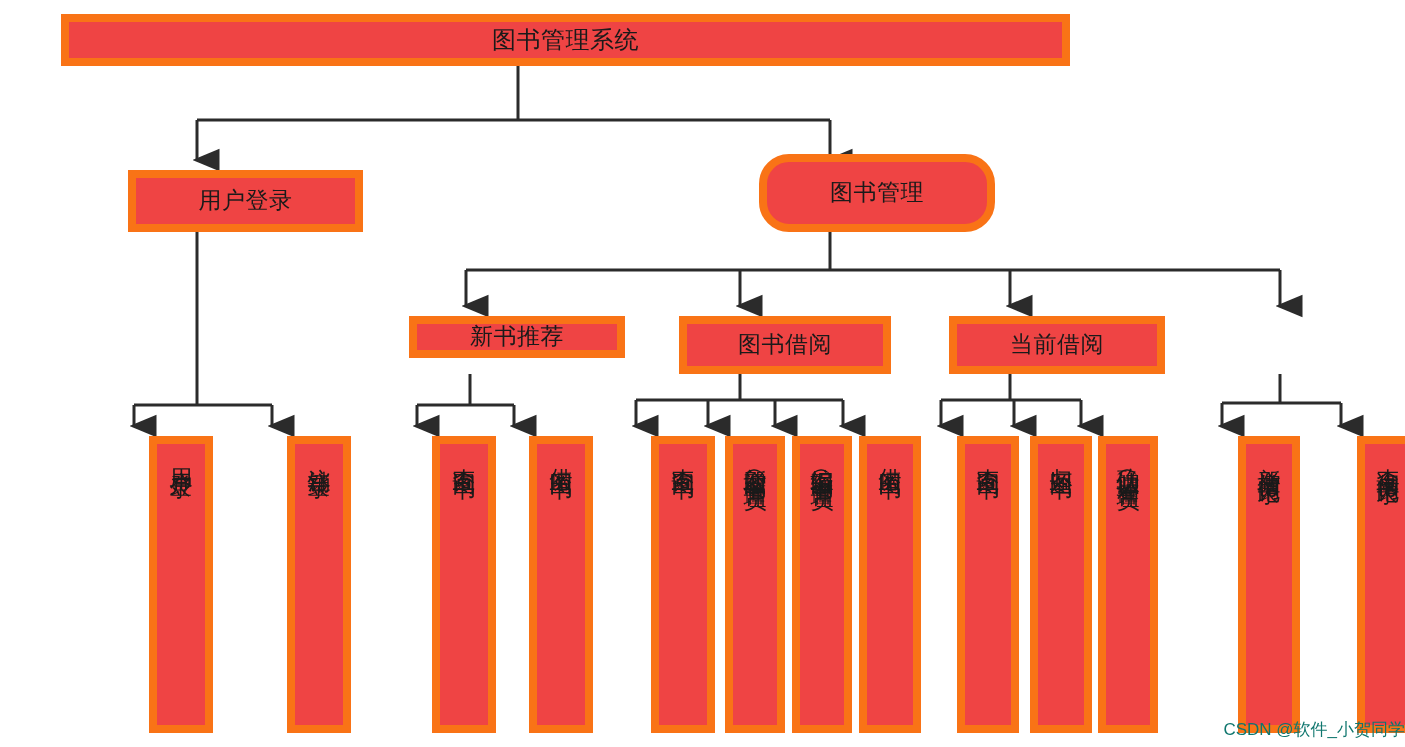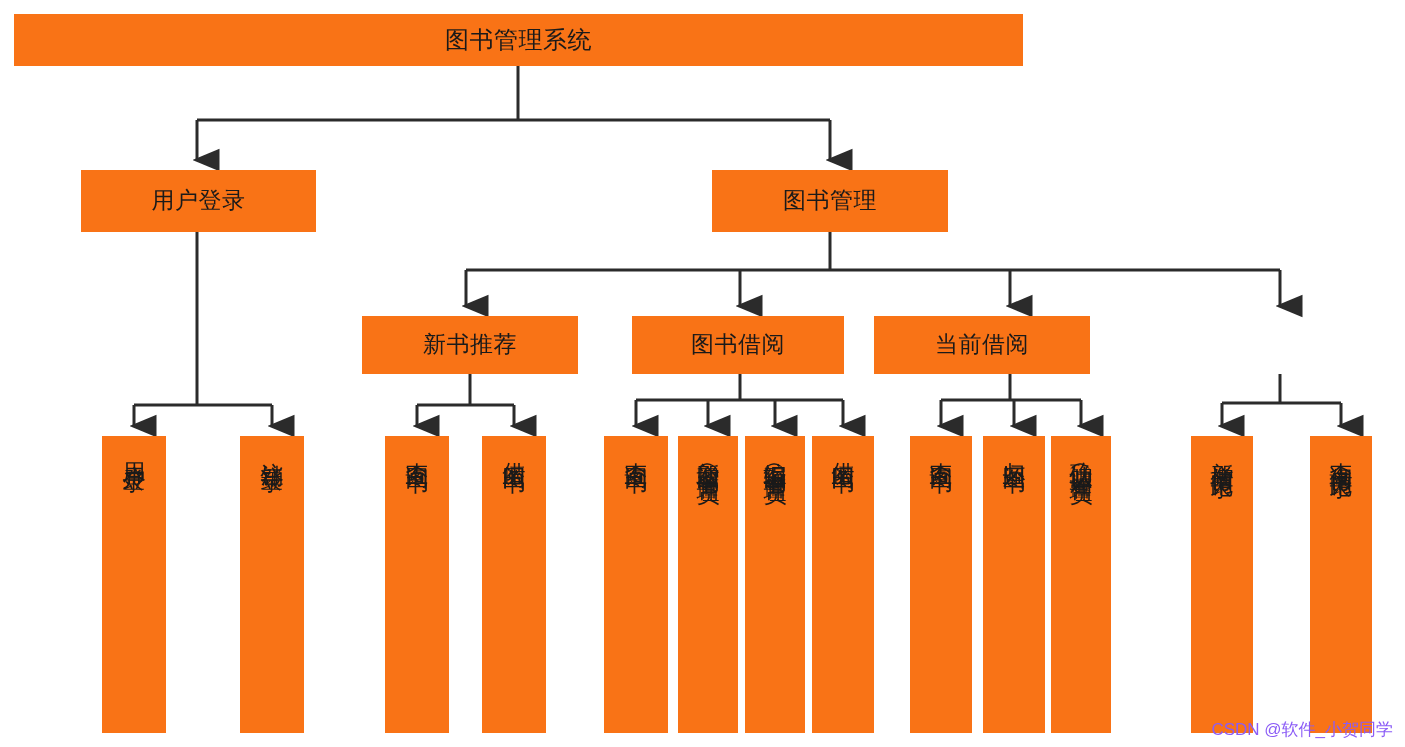--- a/index.html
+++ b/index.html
@@ -23,27 +23,28 @@
     position: absolute;
     left: 0;
     top: 0;
     width: 1405px;
     height: 747px;
   }
   
   .node {
     position: absolute;
     box-sizing: border-box;
-    background: #f97316;
-    border: 2px solid #f97316;
+    background: #ef4444;
+    border: 8px solid #f97316;
     display: flex;
     align-items: center;
     justify-content: center;
     color: #1a1a1a;
     z-index: 2;
+    margin-left: 47px;
   }
   .node-label {
     display: block;
     text-align: center;
     line-height: 1.12;
     letter-spacing: 0.5px;
     white-space: pre;
   }
   
   .node.horiz .node-label {
@@ -62,24 +63,24 @@
     writing-mode: vertical-rl;
     text-orientation: upright;
     font-size: 23px;
     line-height: 1.0;
     letter-spacing: 3px;
     white-space: nowrap;
   }
   
   #watermark {
     position: absolute;
-    right: 12px;
+    right: 0;
     bottom: 6px;
     font-size: 17px;
-    color: #8b5cf6;
+    color: #0f766e;
     z-index: 3;
     white-space: nowrap;
     user-select: none;
   }
 </style>
 </head>
 <body>
 
 <div id="canvas">
 
@@ -136,33 +137,33 @@
   </svg>
 
   <div class="node root horiz" style="left:14px; top:14px; width:1009px; height:52px;">
     <span class="node-label">图书管理系统</span>
   </div>
 
   <div class="node horiz" style="left:81px; top:170px; width:235px; height:62px;">
     <span class="node-label">用户登录</span>
   </div>
 
-  <div class="node horiz" style="left:712px; top:170px; width:236px; height:62px;">
+  <div class="node horiz" style="left:712px; top:154px; width:236px; height:78px;border-radius:30px;">
     <span class="node-label">图书管理</span>
   </div>
 
-  <div class="node horiz" style="left:362px; top:316px; width:216px; height:58px;">
+  <div class="node horiz" style="left:362px; top:316px; width:216px; height:42px;">
     <span class="node-label">新书推荐</span>
   </div>
 
   <div class="node horiz" style="left:632px; top:316px; width:212px; height:58px;">
     <span class="node-label">图书借阅</span>
   </div>
 
-  <div class="node horiz" style="left:874px; top:316px; width:216px; height:58px;">
+  <div class="node horiz" style="left:902px; top:316px; width:216px; height:58px;">
     <span class="node-label">当前借阅</span>
   </div>
 
 
   <div class="node leaf" style="left:102px; top:436px; width:64px; height:297px;">
     <span class="node-label">用户登录</span>
   </div>
 
   <div class="node leaf" style="left:240px; top:436px; width:64px; height:297px;">
     <span class="node-label">注销登录</span>

